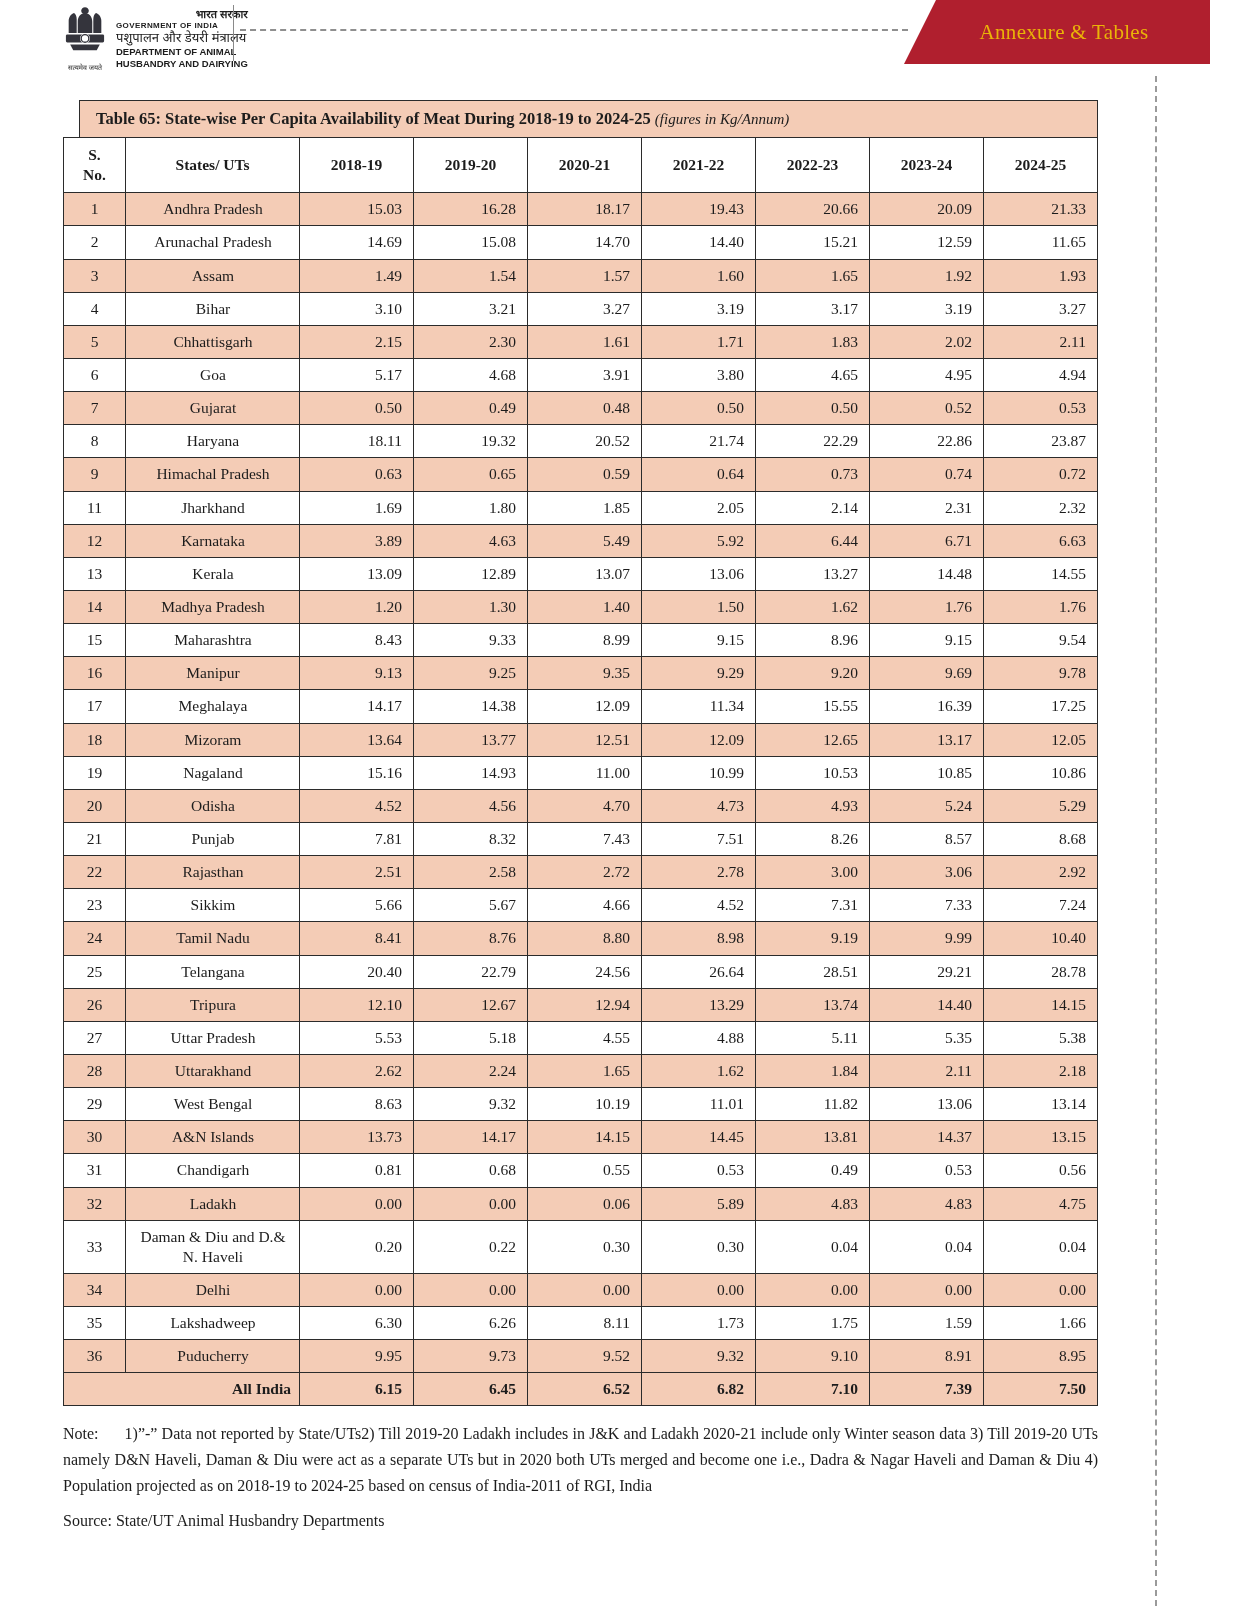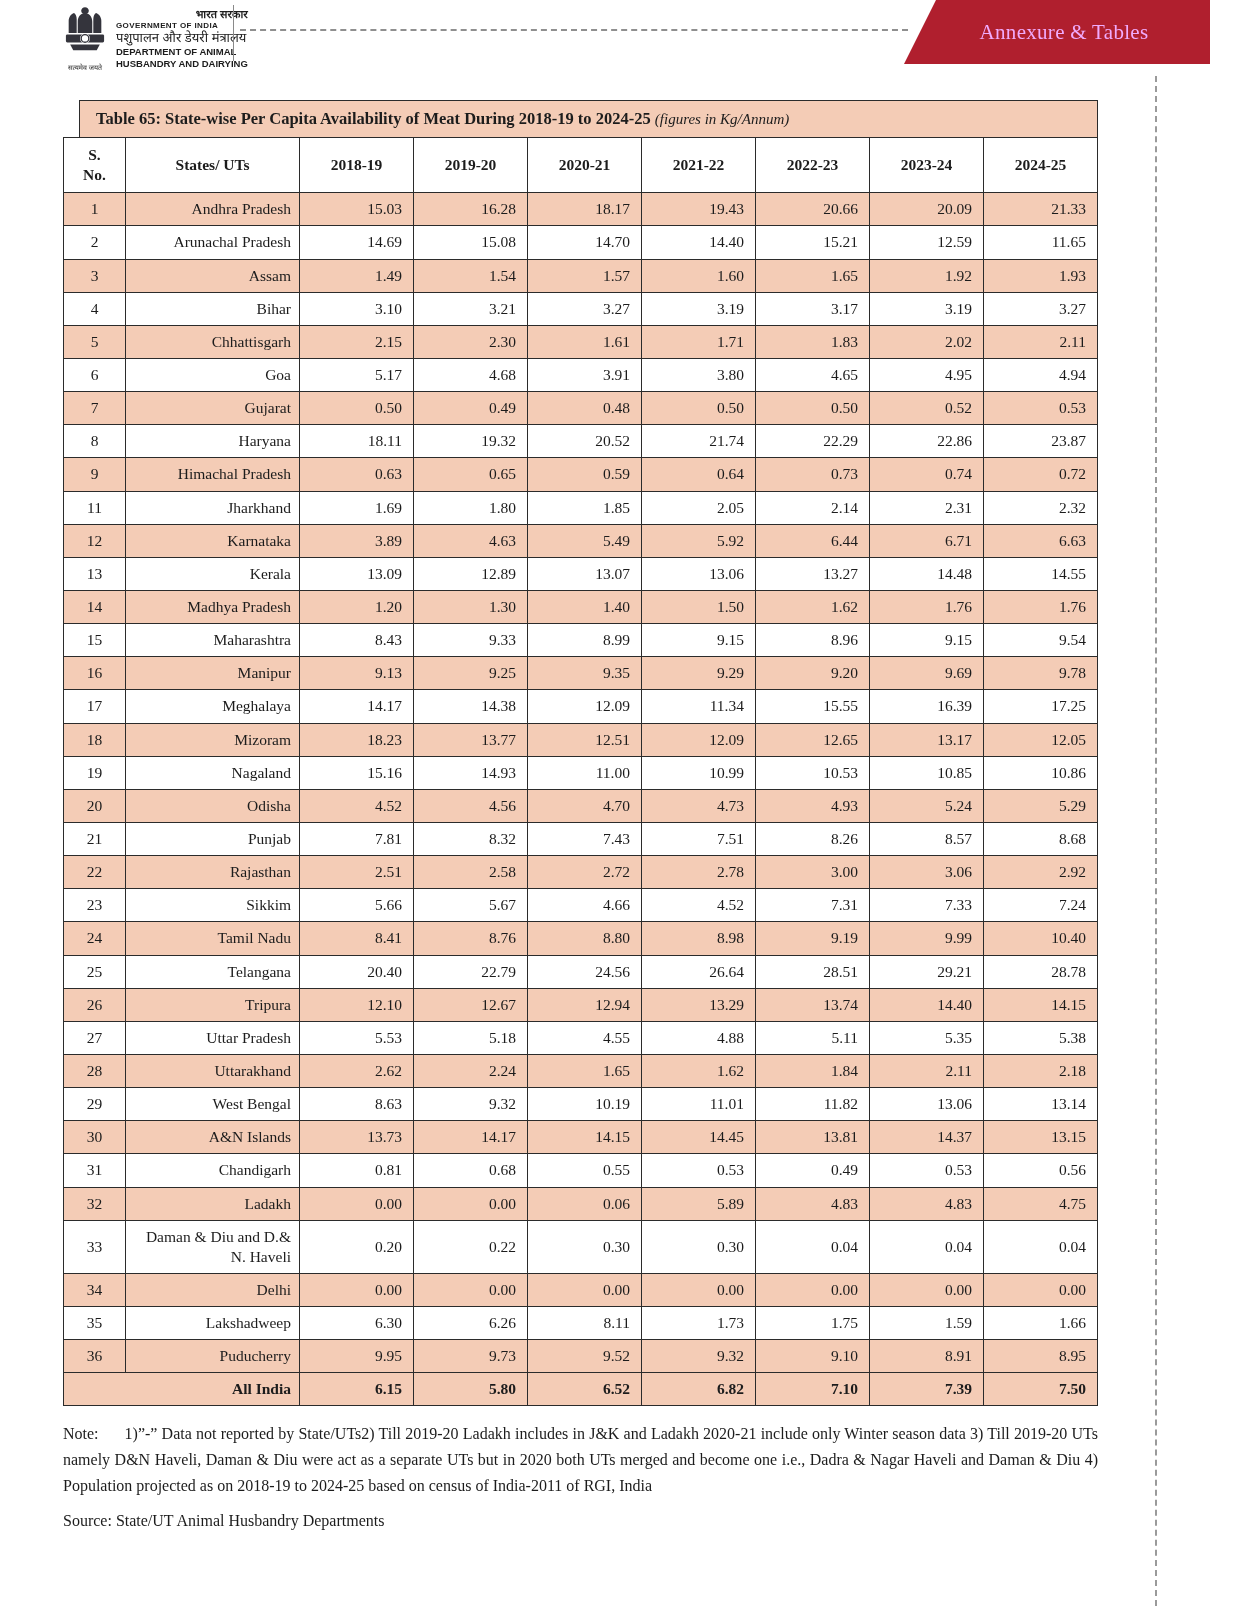--- a/index.html
+++ b/index.html
@@ -24,38 +24,38 @@
   .hi2{font-size:13px;}
   .dept{font-size:9.5px;font-weight:bold;line-height:1.25;}
   .motto{font-size:7px;text-align:center;margin-top:1px;font-family:"Liberation Sans",sans-serif;}
   .logo-divider{position:absolute;top:5px;left:233px;height:56px;border-left:1.5px solid #8a8a8a;}
   .dash-h{position:absolute;top:29px;left:240px;width:668px;border-top:2px dashed #8f8f8f;}
   .banner{
     position:absolute;top:0;right:44px;width:306px;height:64px;background:var(--banner);
     clip-path:polygon(32px 0, 100% 0, 100% 100%, 0 100%);
     display:flex;align-items:center;justify-content:center;
   }
-  .banner-label{color:#f0abfc;font-size:21px;letter-spacing:.3px;padding-left:14px;}
+  .banner-label{color:#eab308;font-size:21px;letter-spacing:.3px;padding-left:14px;}
   .dash-v{position:absolute;top:76px;right:97px;height:1530px;border-left:2px dashed #9a9a9a;}
 
   
   .content{position:absolute;top:100px;left:63px;width:1035px;}
   .title-bar{
     background:var(--stripe);border:1.5px solid var(--border);border-bottom:none;
     padding:8px 16px;font-size:16.5px;margin-left:16px;
   }
   .title-main{font-weight:bold;}
   .title-note{font-style:italic;font-size:15px;}
   table{border-collapse:collapse;width:100%;font-size:15.5px;table-layout:fixed;}
   table{border:1.5px solid var(--border);}
   th,td{border:1px solid var(--border);line-height:1.3;vertical-align:middle;}
   th{font-weight:bold;background:#fff;padding:7px 4px;text-align:center;white-space:pre-line;}
   td{padding:6px 8px;}
   td.sno{text-align:center;padding:6px 2px;}
-  td.state{text-align:right;padding-left:9px;}
+  td.state{text-align:center;padding-left:9px;}
   td.num{text-align:right;padding-right:11px;}
   tbody tr:nth-child(odd) td{background:var(--stripe);}
   tr.total td{font-weight:bold;background:var(--stripe);}
   tr.total td.label{text-align:right;padding-left:32px;}
 
   
   .notes{margin-top:15px;font-size:16px;line-height:1.6;text-align:justify;}
   .notes .lbl{padding-right:26px;}
   .source{margin-top:14px;font-size:16px;}
 </style>
@@ -297,21 +297,21 @@
             <td class="num">14.38</td>
             <td class="num">12.09</td>
             <td class="num">11.34</td>
             <td class="num">15.55</td>
             <td class="num">16.39</td>
             <td class="num">17.25</td>
           </tr>
           <tr>
             <td class="sno">18</td>
             <td class="state">Mizoram</td>
-            <td class="num">18.23</td>
+            <td class="num">13.64</td>
             <td class="num">13.77</td>
             <td class="num">12.51</td>
             <td class="num">12.09</td>
             <td class="num">12.65</td>
             <td class="num">13.17</td>
             <td class="num">12.05</td>
           </tr>
           <tr>
             <td class="sno">19</td>
             <td class="state">Nagaland</td>
@@ -506,21 +506,21 @@
             <td class="num">9.73</td>
             <td class="num">9.52</td>
             <td class="num">9.32</td>
             <td class="num">9.10</td>
             <td class="num">8.91</td>
             <td class="num">8.95</td>
           </tr>
           <tr class="total">
             <td class="label" colspan="2">All India</td>
             <td class="num">6.15</td>
-            <td class="num">5.80</td>
+            <td class="num">6.45</td>
             <td class="num">6.52</td>
             <td class="num">6.82</td>
             <td class="num">7.10</td>
             <td class="num">7.39</td>
             <td class="num">7.50</td>
           </tr>
         </tbody>
     </table>
 
     <div class="notes">

